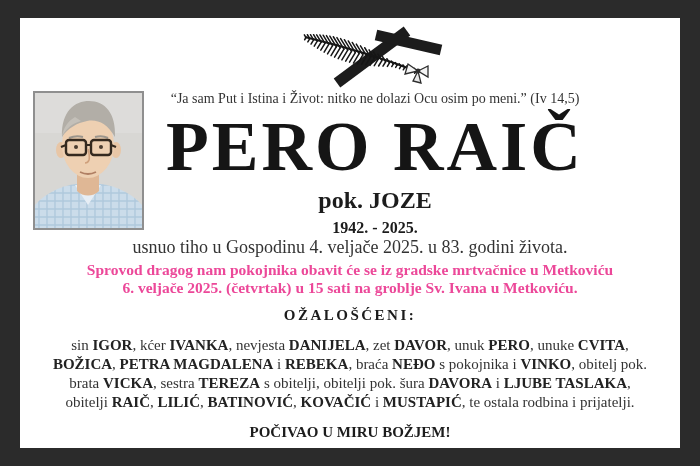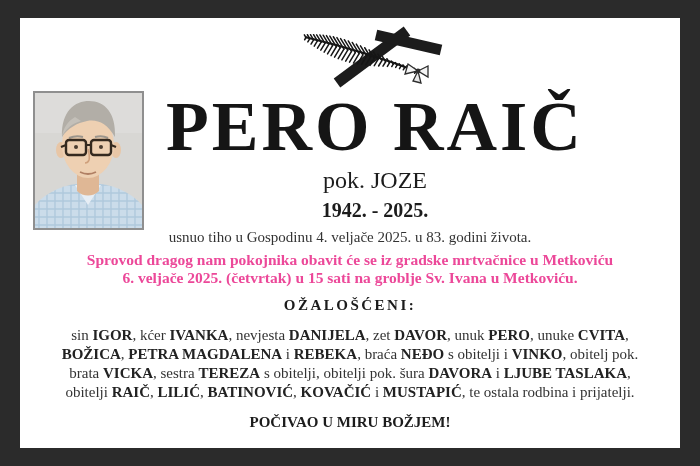--- a/index.html
+++ b/index.html
@@ -36,30 +36,30 @@
     font-size:14px;line-height:18px;
     white-space:nowrap;color:#333;
   }
   .deceased-name{
     font-size:70px;line-height:1.0;
     font-weight:bold;letter-spacing:3px;
     color:#151515;margin-top:4px;
     white-space:nowrap;
   }
   .patronymic{
-    font-size:24px;font-weight:normal;color:#1c1c1c;
+    font-size:24px;font-weight:bold;color:#1c1c1c;
     margin-top:5px;line-height:1.1;white-space:nowrap;
   }
   .years{
-    font-size:20px;font-weight:bold;color:#1c1c1c;
+    font-size:16px;font-weight:bold;color:#1c1c1c;
     margin-top:5px;line-height:1.2;white-space:nowrap;
   }
   .full-col{margin:0 6px;text-align:center;}
   .death-line{
-    font-size:15px;line-height:19px;margin-top:6px;
+    font-size:18px;line-height:19px;
     color:#333;white-space:nowrap;
   }
   .funeral-lines div{
     font-size:15.5px;font-weight:bold;line-height:18px;
     color:#ec4899;white-space:nowrap;
   }
   .funeral-lines{margin-top:4px;}
   .mourners-label{
     font-size:15px;font-weight:bold;letter-spacing:2.5px;
     color:#1c1c1c;margin-top:9px;line-height:18px;
@@ -191,34 +191,35 @@
 
       <circle cx="41" cy="54" r="2" fill="#4a3c30"></circle>
       <circle cx="66" cy="54" r="2" fill="#4a3c30"></circle>
 
       <path d="M53,56 q2,7 1,11 q-1,3 -4,3" stroke="#cfa07c" stroke-width="1.6" fill="none"></path>
       <path d="M45,79 q8,4 16,0" stroke="#b07f63" stroke-width="1.8" fill="none"></path>
     </svg>
   </div>
 
   <div class="intro-col">
+    <div class="quote-line">“Ja sam Put i Istina i Život: nitko ne dolazi Ocu osim po meni.” (Iv 14,5)</div>
     <div class="deceased-name">PERO RAIČ</div>
     <div class="patronymic">pok. JOZE</div>
     <div class="years">1942. - 2025.</div>
   </div>
 
   <div class="full-col">
     <div class="death-line">usnuo tiho u Gospodinu 4. veljače 2025. u 83. godini života.</div>
     <div class="funeral-lines">
         <div>Sprovod dragog nam pokojnika obavit će se iz gradske mrtvačnice u Metkoviću</div>
         <div>6. veljače 2025. (četvrtak) u 15 sati na groblje Sv. Ivana u Metkoviću.</div>
       </div>
     <div class="mourners-label">OŽALOŠĆENI:</div>
     <div class="mourners">
         <div><span>sin </span><span class="b">IGOR</span><span>, kćer </span><span class="b">IVANKA</span><span>, nevjesta </span><span class="b">DANIJELA</span><span>, zet </span><span class="b">DAVOR</span><span>, unuk </span><span class="b">PERO</span><span>, unuke </span><span class="b">CVITA</span><span>,</span></div>
-        <div><span class="b">BOŽICA</span><span>, </span><span class="b">PETRA MAGDALENA</span><span> i </span><span class="b">REBEKA</span><span>, braća </span><span class="b">NEĐO</span><span> s obitelji i </span><span class="b">VINKO</span><span>, obitelj pok.</span></div>
+        <div><span class="b">BOŽICA</span><span>, </span><span class="b">PETRA MAGDALENA</span><span> i </span><span class="b">REBEKA</span><span>, braća </span><span class="b">NEĐO</span><span> s pokojnika i </span><span class="b">VINKO</span><span>, obitelj pok.</span></div>
         <div><span>brata </span><span class="b">VICKA</span><span>, sestra </span><span class="b">TEREZA</span><span> s obitelji, obitelji pok. šura </span><span class="b">DAVORA</span><span> i </span><span class="b">LJUBE TASLAKA</span><span>,</span></div>
         <div><span>obitelji </span><span class="b">RAIČ</span><span>, </span><span class="b">LILIĆ</span><span>, </span><span class="b">BATINOVIĆ</span><span>, </span><span class="b">KOVAČIĆ</span><span> i </span><span class="b">MUSTAPIĆ</span><span>, te ostala rodbina i prijatelji.</span></div>
       </div>
     <div class="closing-line">POČIVAO U MIRU BOŽJEM!</div>
   </div>
 
 </div>
 
 </body></html>

